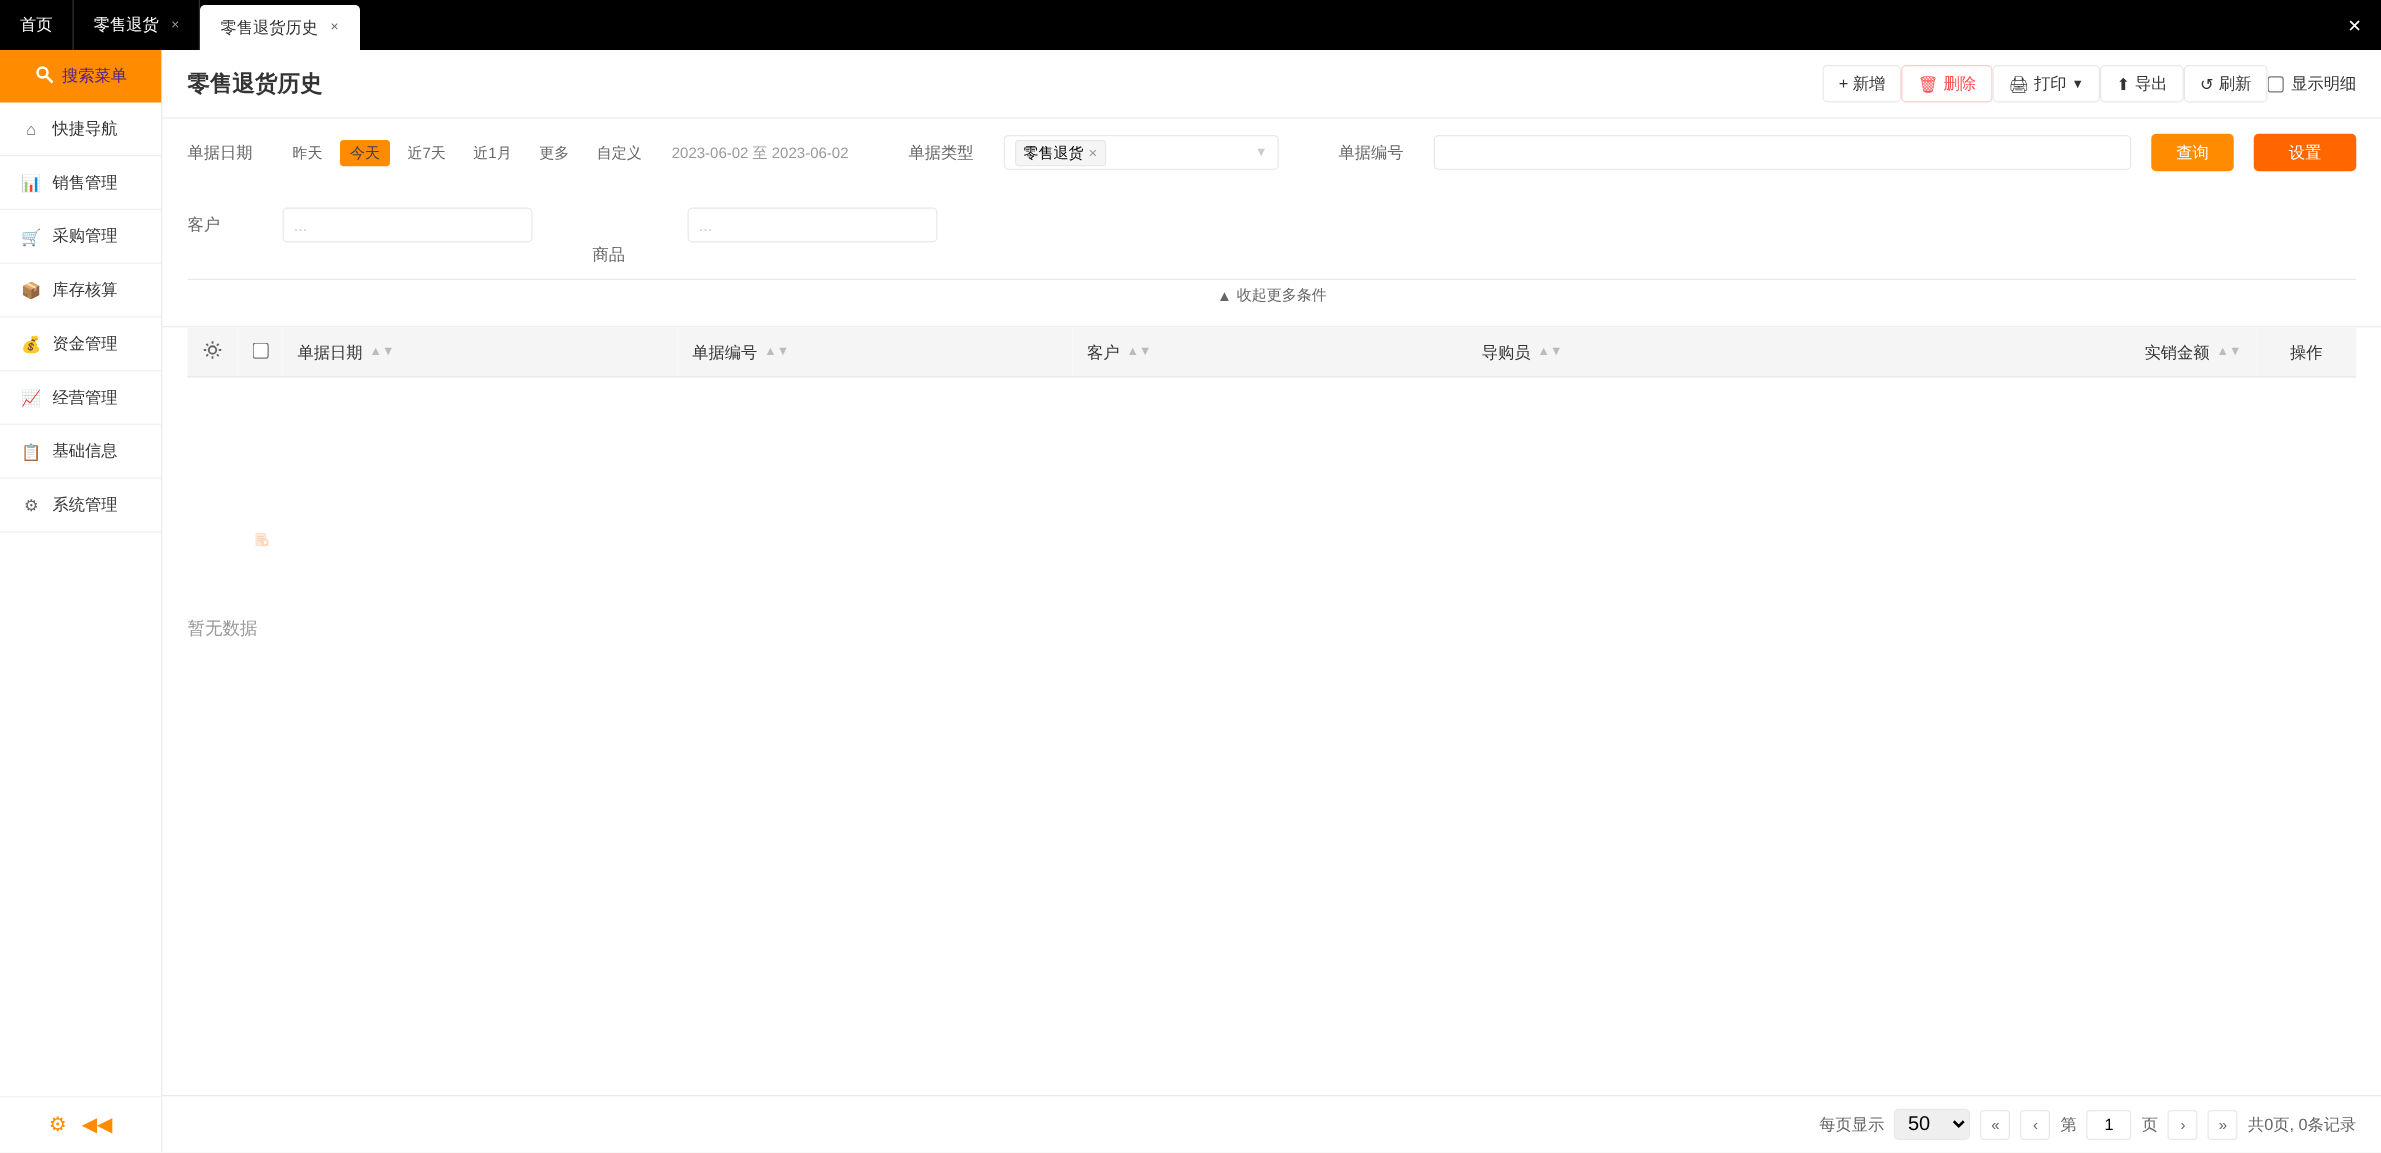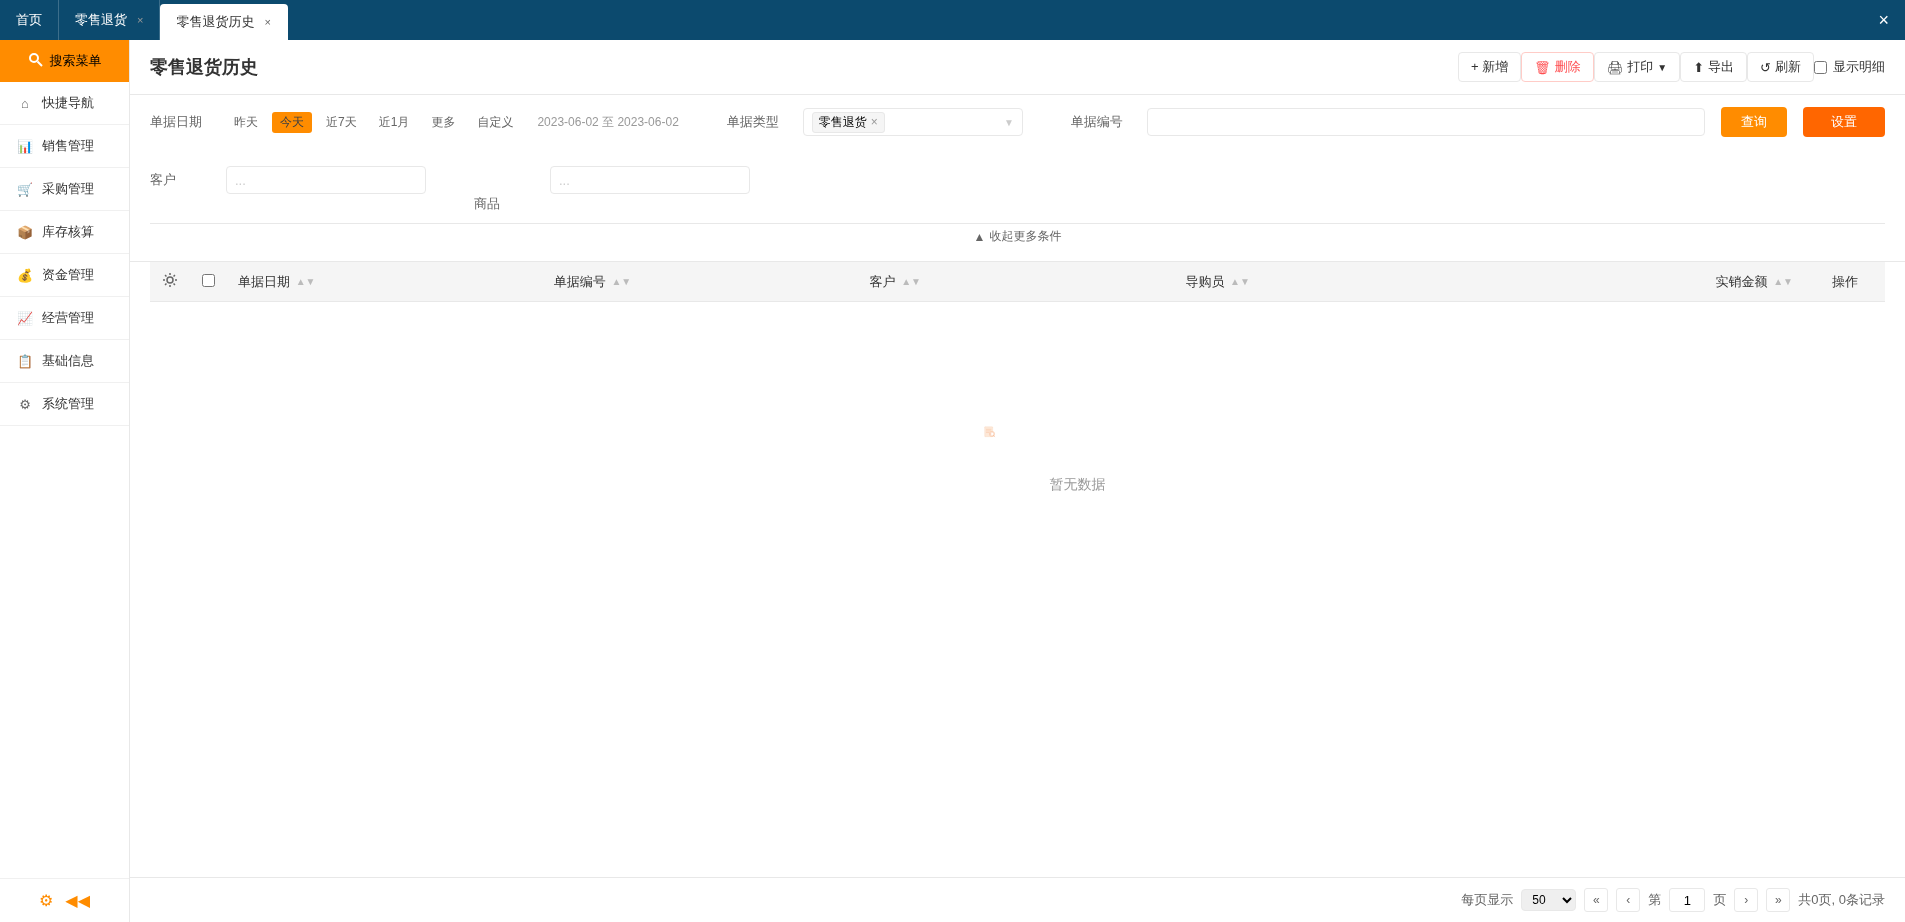--- a/index.html
+++ b/index.html
@@ -1,33 +1,33 @@
 <!DOCTYPE html>
 <html><head>
   <meta charset="utf-8">
   <style>
     * { box-sizing: border-box; margin: 0; padding: 0; }
     body { font-family: 'Microsoft YaHei', Arial, sans-serif; font-size: 13px; background: #f5f5f5; height: 922px; overflow: hidden; display: flex; flex-direction: column; }
 
     
-    .top-bar { background: #0c4a6e; height: 40px; display: flex; align-items: center; padding: 0 0; flex-shrink: 0; }
+    .top-bar { background: #000000; height: 40px; display: flex; align-items: center; padding: 0 0; flex-shrink: 0; }
     .top-bar-tabs { display: flex; align-items: stretch; height: 100%; flex: 1; }
     .top-tab { display: flex; align-items: center; padding: 0 16px; color: white; font-size: 13px; cursor: pointer; border-right: 1px solid rgba(255,255,255,0.2); gap: 6px; }
     .top-tab.active { background: white; color: #333; border-radius: 4px 4px 0 0; margin-top: 4px; }
     .top-tab .close-btn { font-size: 11px; color: #999; cursor: pointer; margin-left: 4px; }
     .top-tab.active .close-btn { color: #666; }
     .top-bar-right { display: flex; align-items: center; padding: 0 16px; }
     .top-close { color: white; font-size: 18px; cursor: pointer; }
 
     
     .main-layout { display: flex; flex: 1; overflow: hidden; }
 
     
     .sidebar { width: 130px; background: white; border-right: 1px solid #e8e8e8; display: flex; flex-direction: column; flex-shrink: 0; }
-    .sidebar-search { background: #ff8c00; height: 42px; display: flex; align-items: center; justify-content: center; gap: 6px; color: #000000; font-size: 13px; cursor: pointer; }
+    .sidebar-search { background: #ff8c00; height: 42px; display: flex; align-items: center; justify-content: center; gap: 6px; color: #4c1d95; font-size: 13px; cursor: pointer; }
     .sidebar-item { display: flex; align-items: center; padding: 12px 16px; gap: 8px; cursor: pointer; color: #333; font-size: 13px; border-bottom: 1px solid #f0f0f0; }
     .sidebar-icon { width: 18px; height: 18px; display: flex; align-items: center; justify-content: center; flex-shrink: 0; }
     .sidebar-bottom { margin-top: auto; padding: 12px; display: flex; gap: 12px; justify-content: center; border-top: 1px solid #f0f0f0; }
     .sidebar-bottom-btn { color: #ff8c00; cursor: pointer; font-size: 16px; }
 
     
     .content-area { flex: 1; display: flex; flex-direction: column; overflow: hidden; background: #f5f5f5; }
 
     
     .page-header { background: white; padding: 12px 20px; display: flex; align-items: center; justify-content: space-between; border-bottom: 1px solid #e8e8e8; flex-shrink: 0; }
@@ -54,28 +54,28 @@
     
     .table-container { flex: 1; overflow: auto; padding: 0 20px; background: white; margin: 0; }
     table { width: 100%; border-collapse: collapse; table-layout: fixed; }
     thead tr { background: #f5f5f5; border-bottom: 1px solid #e8e8e8; }
     th { padding: 10px 12px; text-align: left; font-size: 13px; font-weight: normal; color: #333; border-bottom: 1px solid #e8e8e8; white-space: nowrap; }
     .sort-arrows { color: #bbb; font-size: 10px; display: inline-flex; flex-direction: column; margin-left: 2px; vertical-align: middle; line-height: 1; }
     .th-settings { width: 40px; text-align: center; }
     .th-check { width: 36px; text-align: center; }
 
     
-    .empty-state { display: flex; flex-direction: row; align-items: flex-end; justify-content: center; padding: 80px 0; }
+    .empty-state { display: flex; flex-direction: column; align-items: flex-start; justify-content: center; padding: 80px 0; }
     .empty-icon { width: 120px; height: 100px; display: flex; align-items: center; justify-content: center; margin-bottom: 12px; }
     .empty-text { color: #999; font-size: 14px; }
 
     
     .pagination-bar { background: white; border-top: 1px solid #e8e8e8; padding: 10px 20px; display: flex; align-items: center; justify-content: flex-end; gap: 8px; flex-shrink: 0; }
     .pagination-text { color: #666; font-size: 13px; }
-    .pagination-select { border: 1px solid #e8e8e8; border-radius: 4px; padding: 2px 6px; font-size: 12px; }
+    .pagination-select { border: 1px solid #e8e8e8; border-radius: 4px; padding: 2px 6px; font-size: 16px; }
     .pagination-btn { width: 24px; height: 24px; display: flex; align-items: center; justify-content: center; border: 1px solid #e8e8e8; border-radius: 3px; cursor: pointer; color: #666; background: white; font-size: 12px; }
     .page-input { border: 1px solid #e8e8e8; border-radius: 3px; width: 36px; text-align: center; font-size: 13px; height: 24px; }
 
     
     svg { width: 16px; height: 16px; }
   </style>
 </head>
 <body>
 
 <div class="top-bar">

